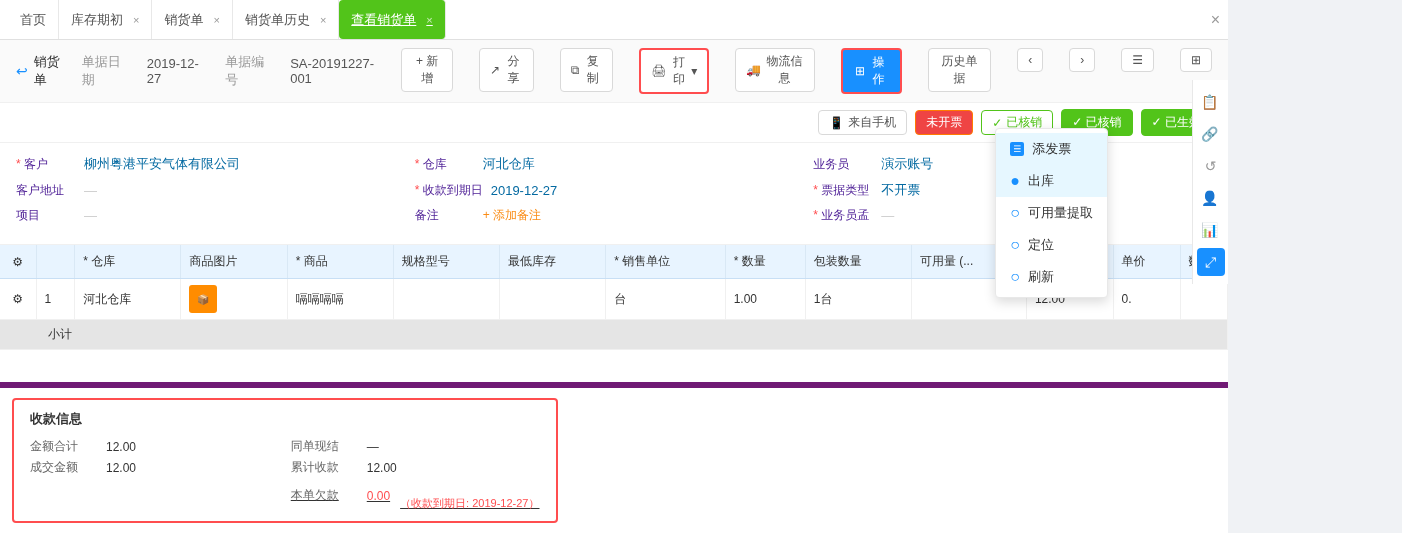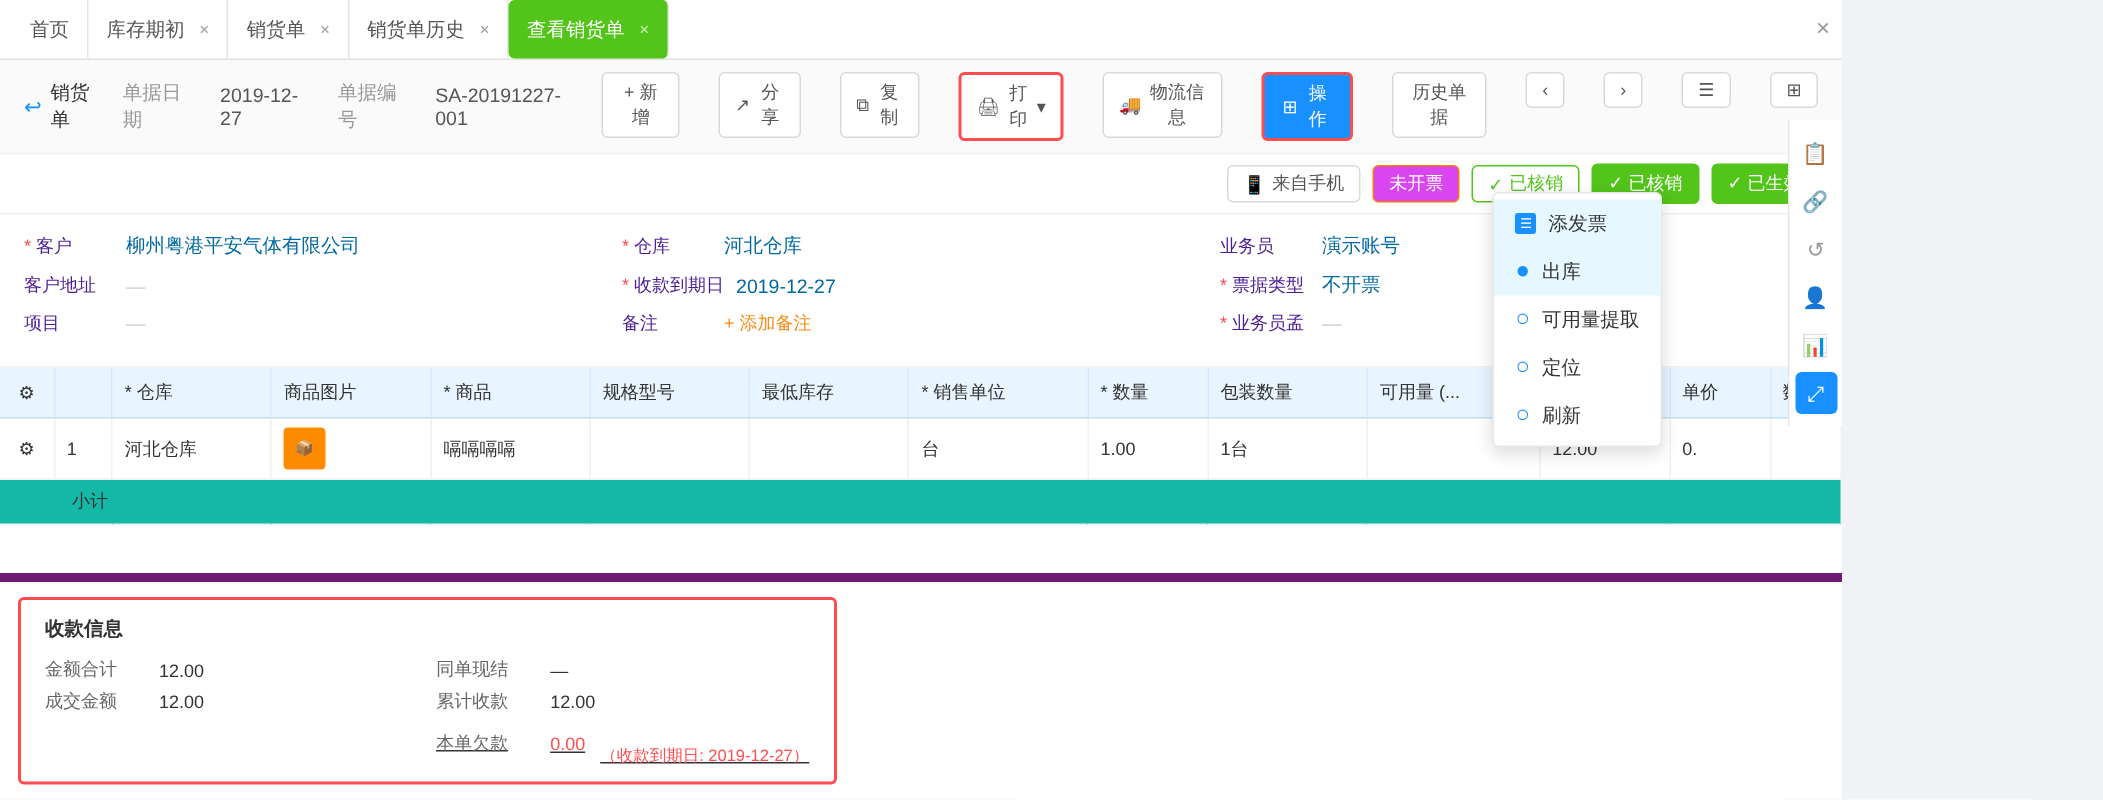--- a/index.html
+++ b/index.html
@@ -8,21 +8,21 @@
     
     .tab-bar {
       display: flex; align-items: center; background: #fff; border-bottom: 1px solid #e0e0e0;
       height: 40px; padding: 0 8px; position: relative;
     }
     .tab-item {
       display: flex; align-items: center; padding: 0 12px; height: 100%; cursor: pointer;
       font-size: 13px; color: #555; border-right: 1px solid #e8e8e8; gap: 6px;
     }
     .tab-item .close-btn { font-size: 11px; color: #999; cursor: pointer; margin-left: 4px; }
-    .tab-item-active-green { background: #52c41a !important; color: #fff !important; border-radius: 4px; }
+    .tab-item-active-green { background: #52c41a !important; color: #fff !important; border-radius: 4px; text-decoration: underline; }
     .tab-item-active-green .close-btn { color: rgba(255,255,255,0.7); }
     .tab-bar-close { position: absolute; right: 8px; font-size: 16px; cursor: pointer; color: #999; }
 
     
     .main-area { background: #fff; height: calc(533px - 40px); overflow: hidden; display: flex; flex-direction: column; }
 
     
     .doc-header {
       display: flex; align-items: center; padding: 8px 16px; border-bottom: 1px solid #f0f0f0;
       background: #fafafa; gap: 12px; flex-shrink: 0;
@@ -45,21 +45,21 @@
 
     
     .sub-toolbar {
       display: flex; align-items: center; padding: 6px 16px; border-bottom: 1px solid #f0f0f0;
       background: #fff; gap: 8px; flex-shrink: 0; justify-content: flex-end;
     }
     .btn-sub {
       display: flex; align-items: center; gap: 4px; padding: 3px 10px; border: 1px solid #d9d9d9;
       border-radius: 4px; cursor: pointer; background: #fff; font-size: 12px; color: #555;
     }
-    .btn-sub.orange { background: #d946ef; color: #fff; border-color: #ff7a00; }
+    .btn-sub.orange { background: #ef4444; color: #fff; border-color: #ff7a00; }
     .btn-verify { background: #fff; color: #52c41a; border: 1px solid #52c41a; padding: 3px 10px; border-radius: 4px; font-size: 12px; cursor: pointer; display: flex; align-items: center; gap: 4px; }
 
     
     .form-area { padding: 12px 16px; border-bottom: 1px solid #f0f0f0; flex-shrink: 0; }
     .form-row { display: flex; gap: 0; margin-bottom: 8px; align-items: center; }
     .form-field { display: flex; align-items: center; flex: 1; gap: 8px; }
     .form-label { color: #4c1d95; font-size: 12px; min-width: 60px; white-space: nowrap; }
     .form-label.required::before { content: "* "; color: #ff4d4f; }
     .form-value { font-size: 13px; color: #0369a1; }
     .form-value-empty { color: #ccc; }
@@ -68,21 +68,21 @@
     
     .table-area { flex: 1; overflow: auto; }
     table { width: 100%; border-collapse: collapse; font-size: 12px; }
     thead tr { background: #e8f4ff; }
     thead th {
       padding: 8px 8px; text-align: left; border-right: 1px solid #d9e8f5;
       border-bottom: 1px solid #c8dff5; font-weight: normal; color: #333; white-space: nowrap;
     }
     tbody tr { border-bottom: 1px solid #f0f0f0; }
     tbody td { padding: 6px 8px; border-right: 1px solid #f0f0f0; white-space: nowrap; }
-    .subtotal-row td { background: #14b8a6; font-weight: normal; }
+    .subtotal-row td { background: #e5e5e5; font-weight: normal; }
     .col-gear { width: 36px; text-align: center; }
     .bottom-title { font-weight: bold; margin-bottom: 10px; font-size: 13px; }
     .bottom-row { display: flex; gap: 6px; align-items: center; font-size: 12px; }
     .bottom-label { color: #666; min-width: 70px; }
     .bottom-value { color: #333; }
     .bottom-value-red { color: #ff4d4f; }
 
     
     .right-sidebar {
       position: absolute; right: 0; top: 40px; width: 36px; background: #fff;

